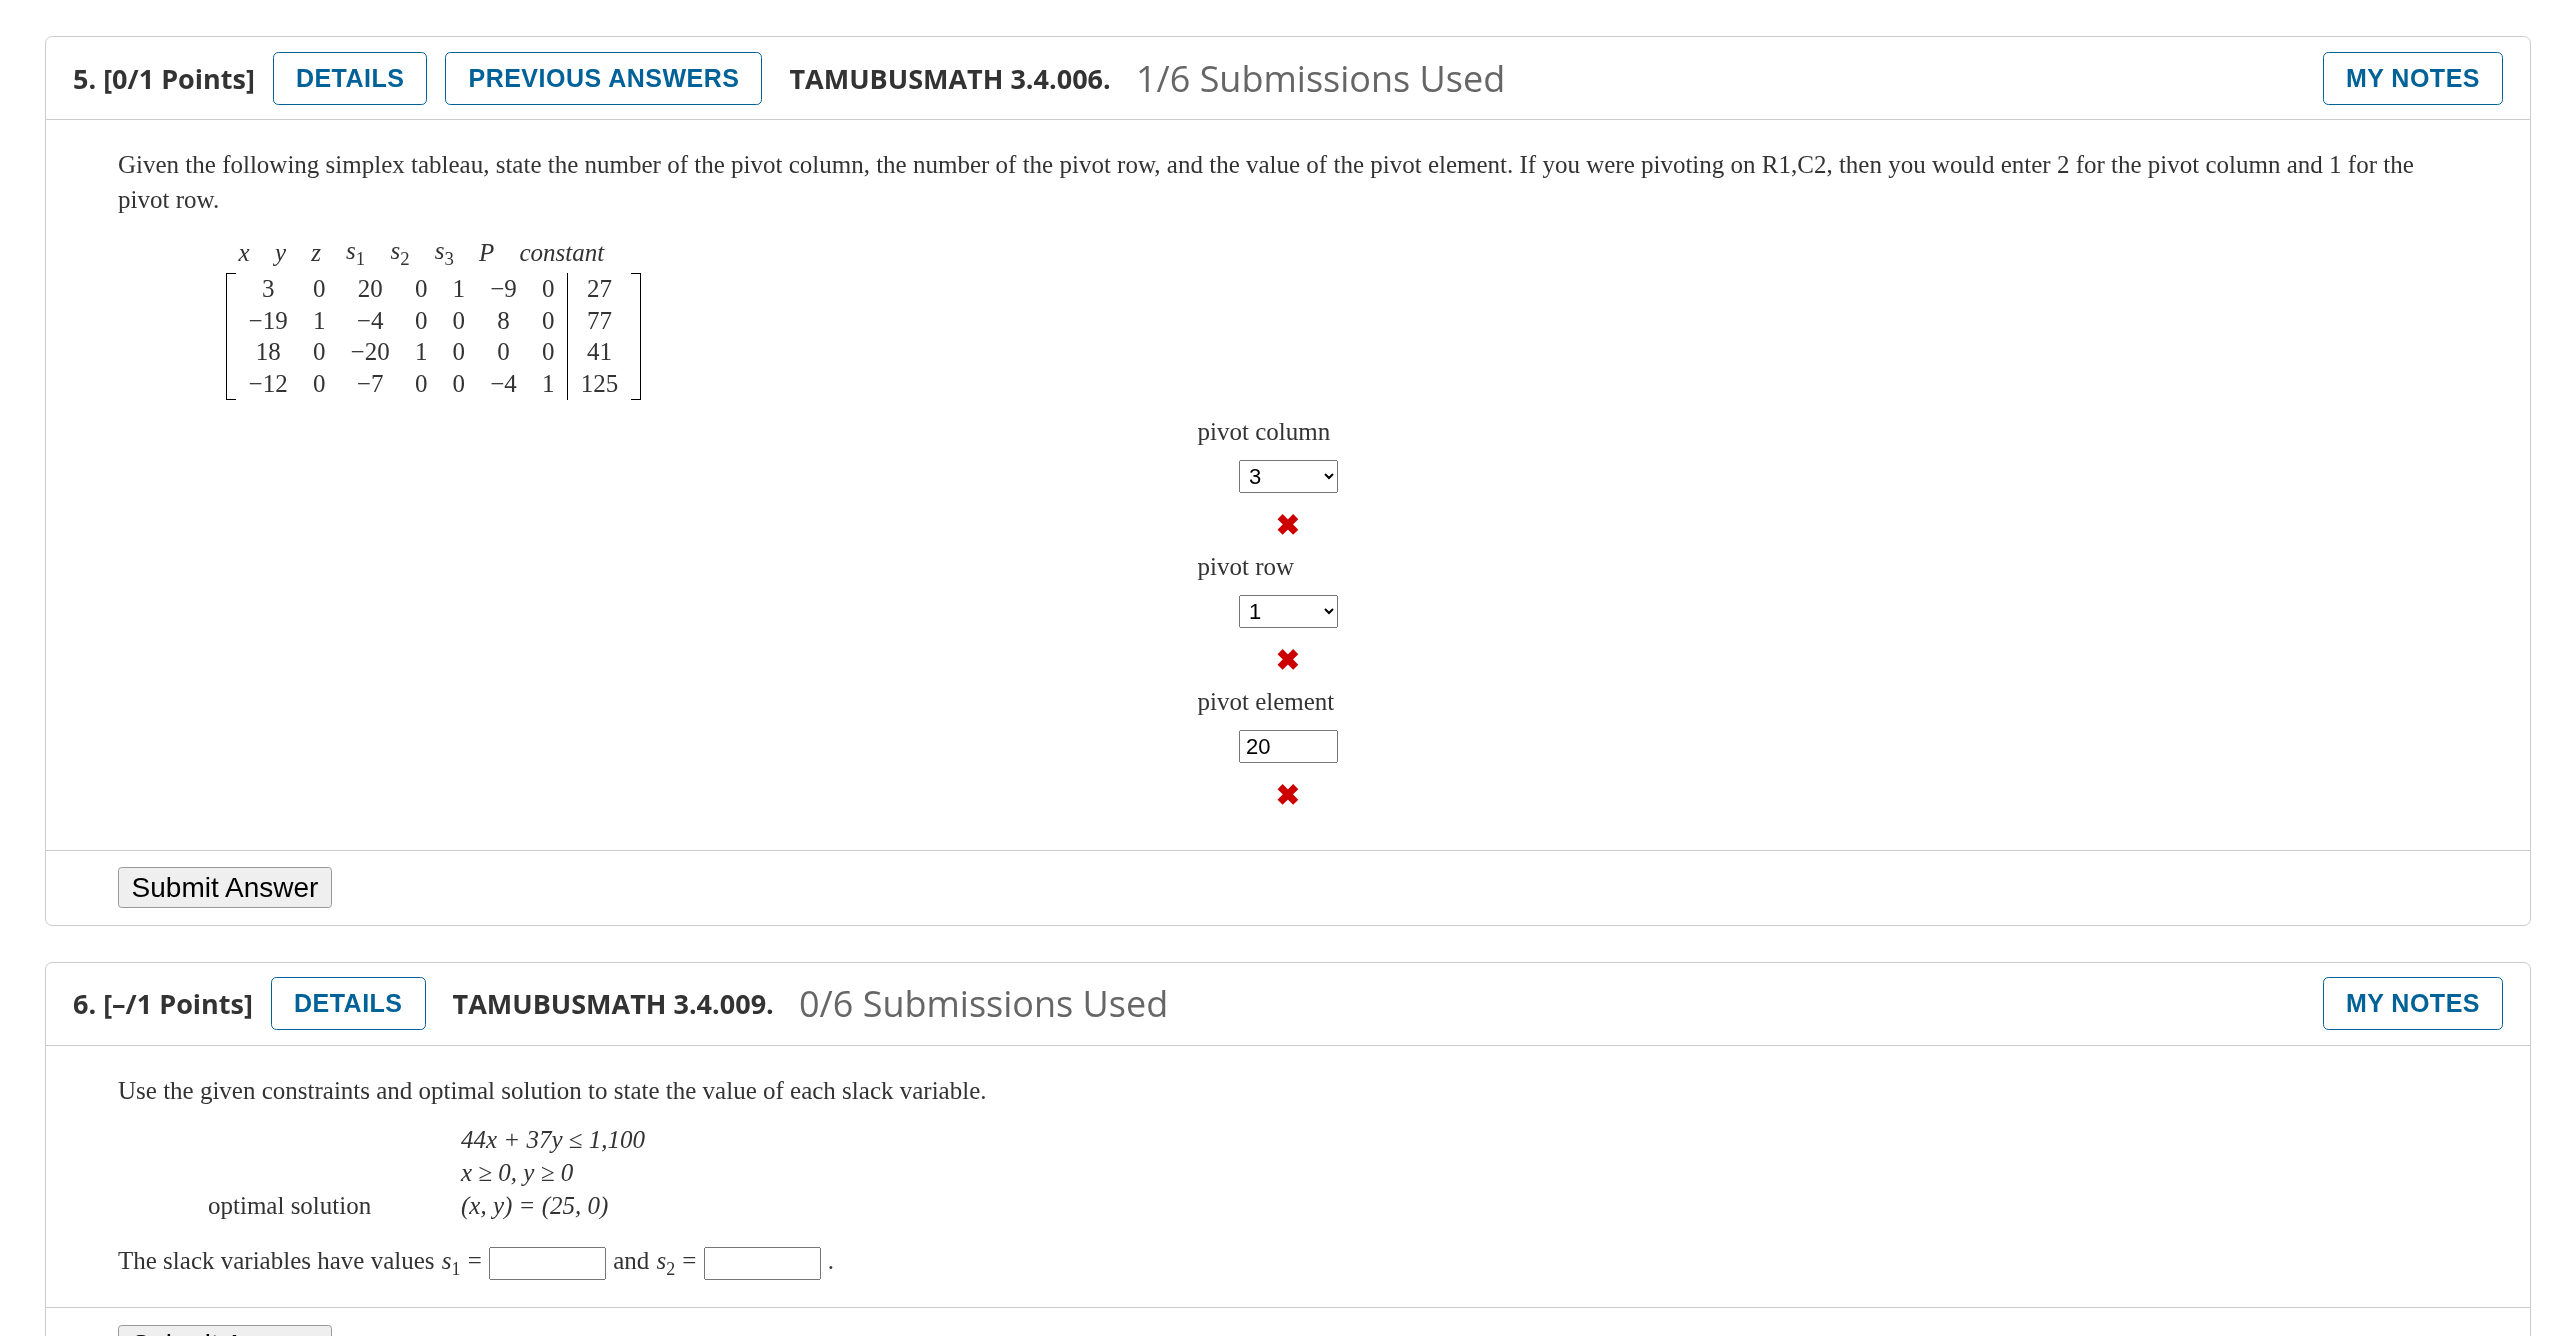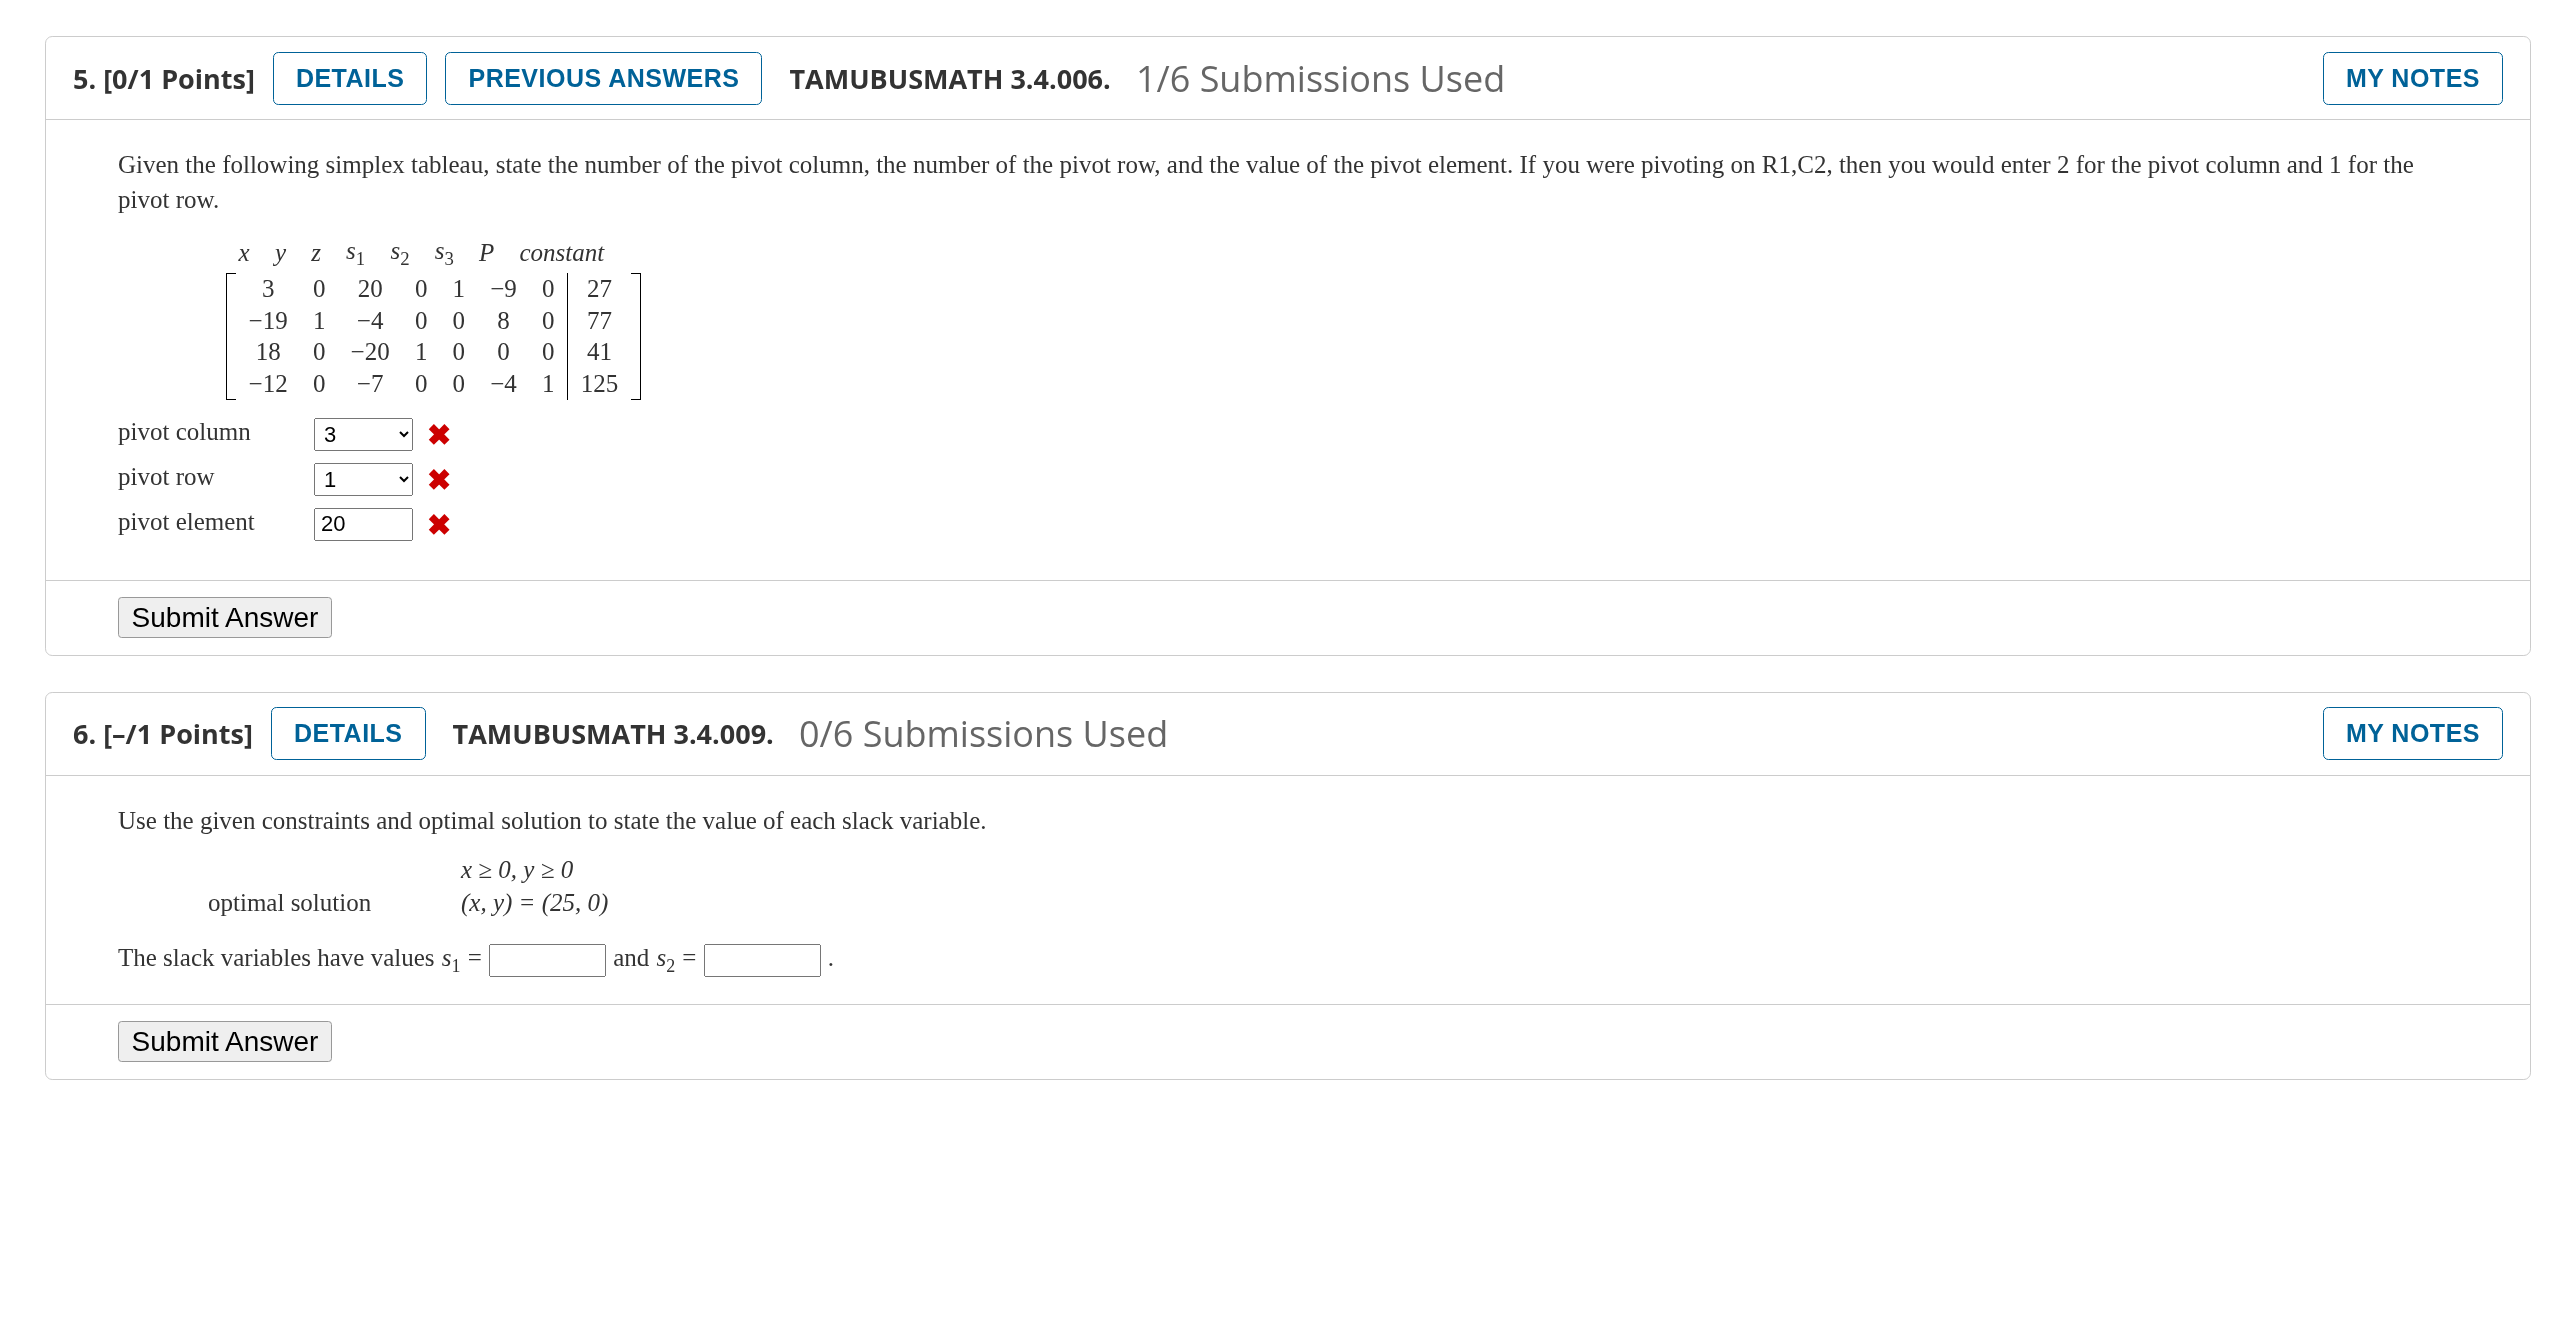--- a/index.html
+++ b/index.html
@@ -99,22 +99,24 @@
   .bracket.left  { border-left: 1.8px solid #000; }
   .bracket.right { border-right: 1.8px solid #000; }
   .aug-sep { border-left: 1.8px solid #000; }
   
   .ans-grid {
     font-family: Georgia, serif;
     font-size: 25px;
   }
   .ans-grid .row {
     display: flex;
+    align-items: center;
     gap: 14.5px;
     margin-bottom: 11px;
+    flex-direction: column;
   }
   .ans-grid .lbl { width: 181px; }
   .ans-grid select, .ans-grid input[type=text] {
     font-size: 22px;
     padding: 1.8px 5.4px;
     width: 99px;
     height: 33px;
     box-sizing: border-box;
   }
   .x-icon {
@@ -272,20 +274,24 @@
     <span class="spacer"></span>
     <button class="pill-btn">MY NOTES</button>
   </div>
 
   <div class="q-body">
     <div class="instr">Use the given constraints and optimal solution to state the value of each slack variable.</div>
 
     <div class="constraints">
       <div class="crow">
         <span class="clbl"></span>
+        <span class="ital">44x + 37y ≤ 1,100</span>
+      </div>
+      <div class="crow">
+        <span class="clbl"></span>
         <span class="ital">x ≥ 0, y ≥ 0</span>
       </div>
       <div class="crow">
         <span class="clbl">optimal solution</span>
         <span class="ital">(x, y) = (25, 0)</span>
       </div>
     </div>
 
     <div class="slack-line">
       <span>The slack variables have values </span>

